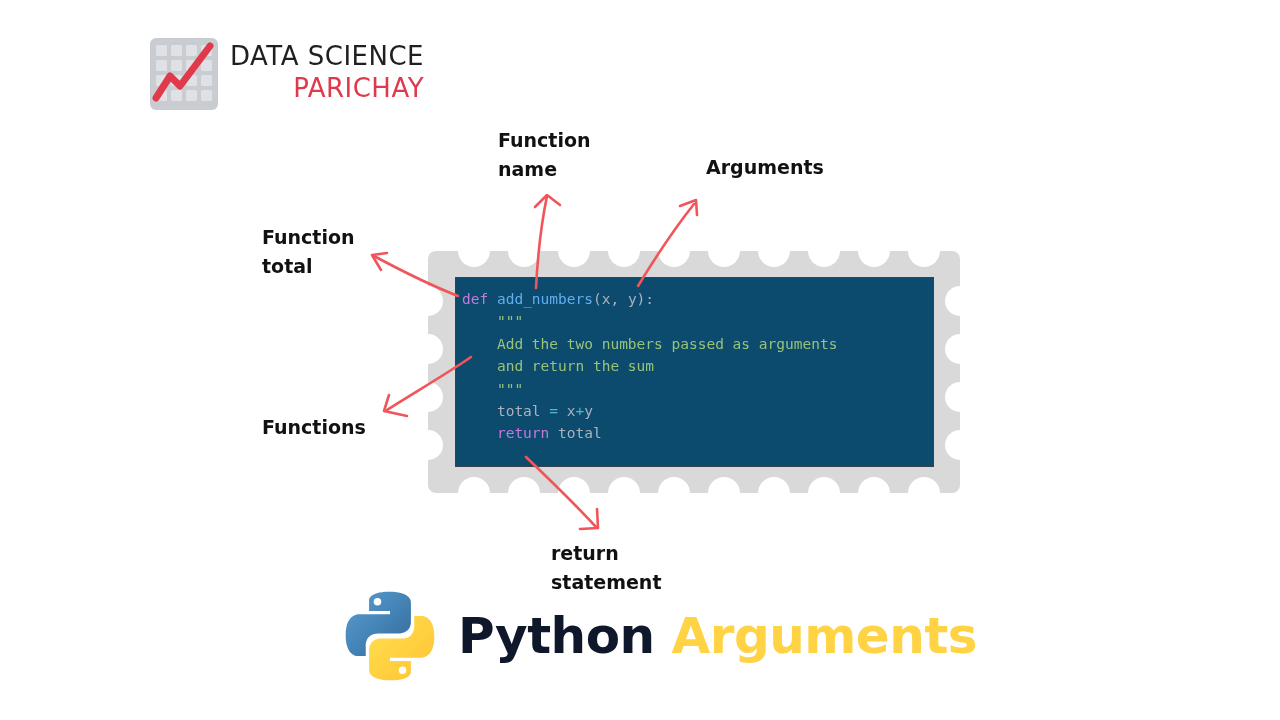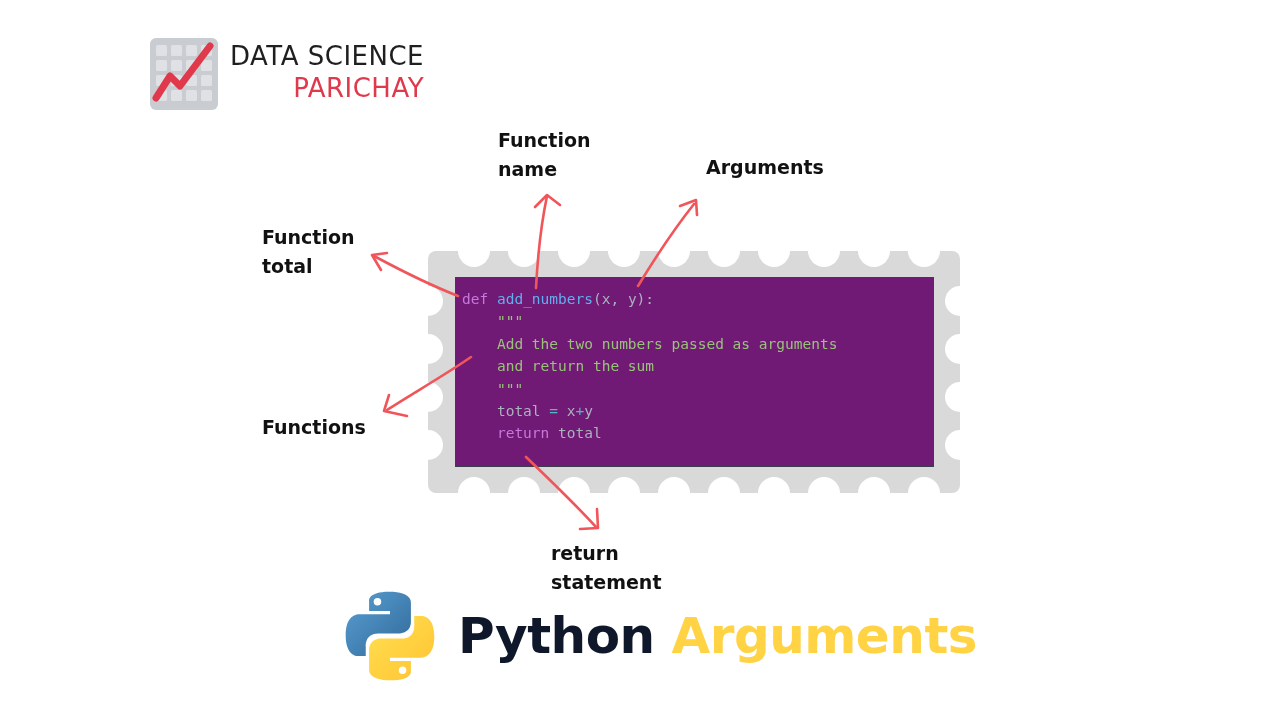--- a/index.html
+++ b/index.html
@@ -4,21 +4,21 @@
 <style>
   html, body { margin:0; padding:0; }
   body { width:1280px; height:720px; background:#ffffff; position:relative; overflow:hidden; font-family:"DejaVu Sans", sans-serif; }
   .abs { position:absolute; }
   .brand-logo { left:150px; top:38px; width:68px; height:72px; }
   .brand-text { left:230px; top:40px; font-family:"DejaVu Sans", sans-serif; font-size:26px; line-height:32px;text-align:right; }
   .brand-line1 { color:#1f1f1f; letter-spacing:0.5px; display:block; }
   .brand-line2 { color:#e0394b; letter-spacing:0.5px; display:block; margin-left:12px; }
   .label { font-family:"DejaVu Sans", sans-serif; font-weight:bold; font-size:19px; color:#111; text-align:left; line-height:29px; }
   .stamp { left:428px; top:251px; width:532px; height:242px; }
-  .code-box { left:455px; top:277px; width:479px; height:190px; background:#701a75; border:1px solid #3a3f4a; box-sizing:border-box; }
+  .code-box { left:455px; top:277px; width:479px; height:190px; background:#0c4a6e; border:1px solid #3a3f4a; box-sizing:border-box; }
   .code { position:absolute; left:6px; top:10px; font-family:"DejaVu Sans Mono", monospace; font-size:14.5px; line-height:22.4px; white-space:pre; color:#abb2bf; }
   .kw { color:#c678dd; }
   .fn { color:#61afef; }
   .str { color:#98c379; }
   .op { color:#56b6c2; }
   .plain { color:#abb2bf; }
   .arrows { left:0; top:0; width:1280px; height:720px; pointer-events:none; }
   .title { left:458px; top:600px; font-family:"DejaVu Sans", sans-serif; font-weight:bold; font-size:50px; line-height:72px; white-space:nowrap; letter-spacing:-0.5px; }
   .t-py { color:#0f172a; }
   .t-fn { color:#ffd343; }

